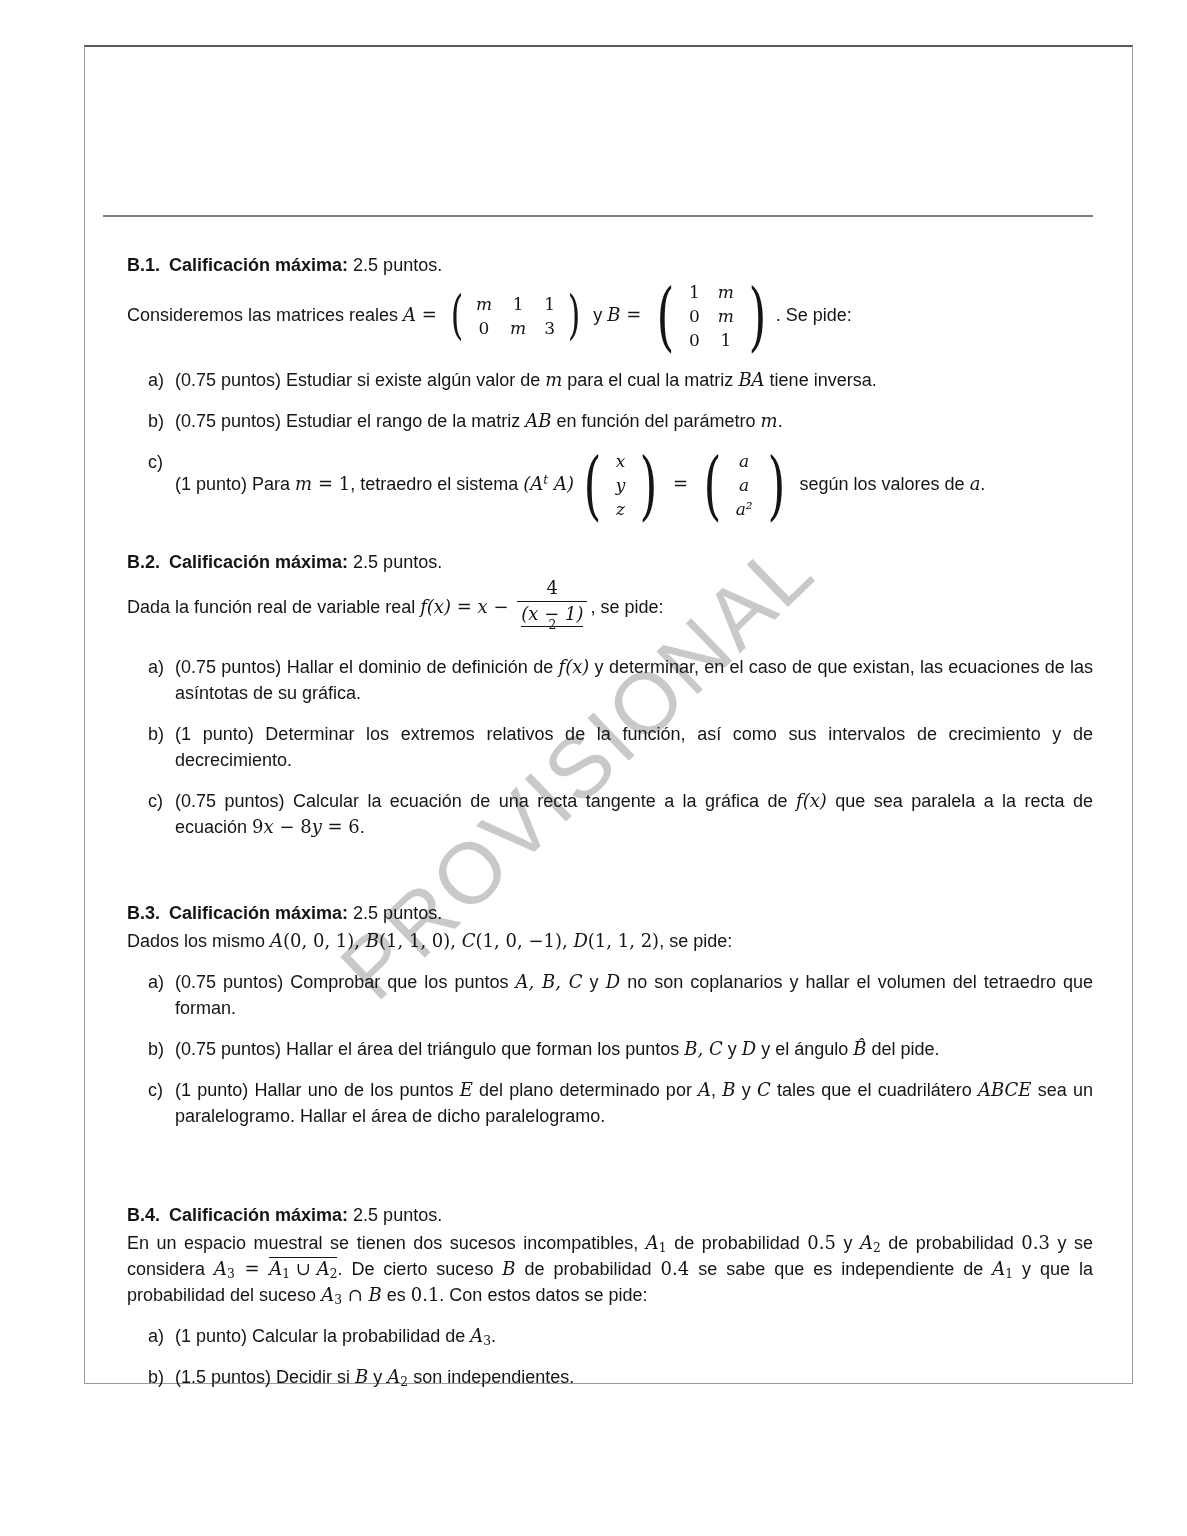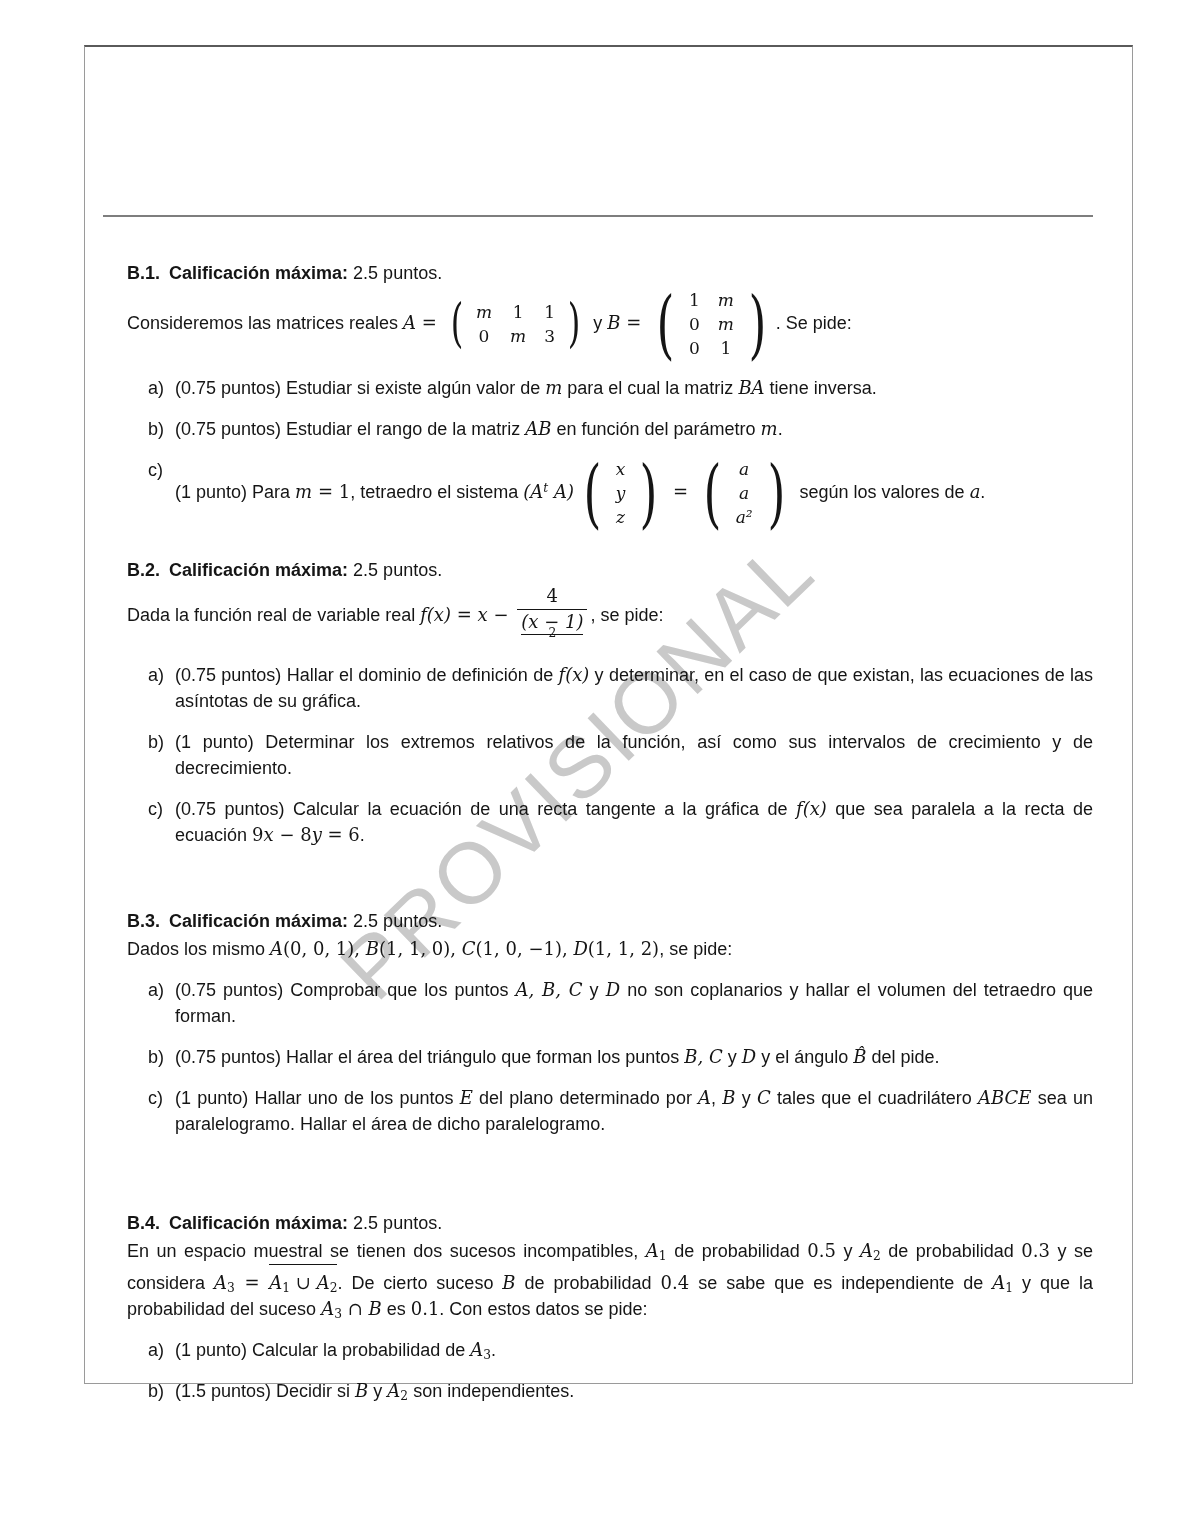--- a/index.html
+++ b/index.html
@@ -22,37 +22,37 @@
   }
   .top-rule{
     position:absolute;left:103px;top:215px;width:990px;height:2px;
     background:#7e7e7e;z-index:2;
   }
   .content{
     position:absolute;left:127px;top:248px;width:966px;z-index:2;
     font-size:18px;line-height:26px;
   }
   .section{margin-top:28px;}
-  .section:nth-of-type(1){margin-top:12px;}
+  .section:nth-of-type(1){margin-top:4px;}
   .section:nth-of-type(3){margin-top:60px;}
   .section:nth-of-type(4){margin-top:73px;}
   .sec-heading{font-weight:bold;}
   .sec-num{margin-right:9px;}
   .sec-points{font-weight:normal;margin-left:5px;}
   .sec-intro{margin-top:2px;text-align:justify;}
   .item{display:flex;margin-top:15px;}
   .ilabel{flex:none;width:27px;margin-left:21px;}
   .ibody{flex:1;text-align:justify;}
   
   .m{font-family:"DejaVu Serif", serif;font-style:italic;}
   .mn{font-family:"DejaVu Serif", serif;font-style:normal;}
   sub.ms{font-size:68%;vertical-align:-0.28em;line-height:0;font-style:italic;}
   sup.ms{font-size:68%;vertical-align:0.5em;line-height:0;font-style:italic;}
   sub.ms.num,sup.ms.num{font-style:normal;}
-  .over{display:inline-block;border-top:1.4px solid #151515;padding-top:8px;line-height:1.1;}
+  .over{display:inline-block;border-top:1.4px solid #151515;padding-top:1px;line-height:1.1;}
   .frac{display:inline-block;vertical-align:middle;text-align:center;margin:0 3px;line-height:1.25;}
   .frac .num{display:block;border-bottom:1.4px solid #151515;padding:0 4px 1px;}
   .frac .den{display:block;padding:1px 4px 12px;}
   .mat{display:inline-flex;align-items:center;vertical-align:middle;margin:0 4px;}
   .mat .paren{
     font-family:"DejaVu Serif", serif;font-style:normal;font-weight:normal;
     line-height:0.92;transform:scaleX(0.62);display:inline-block;
   }
   .mat table{border-collapse:collapse;}
   .mat td{

